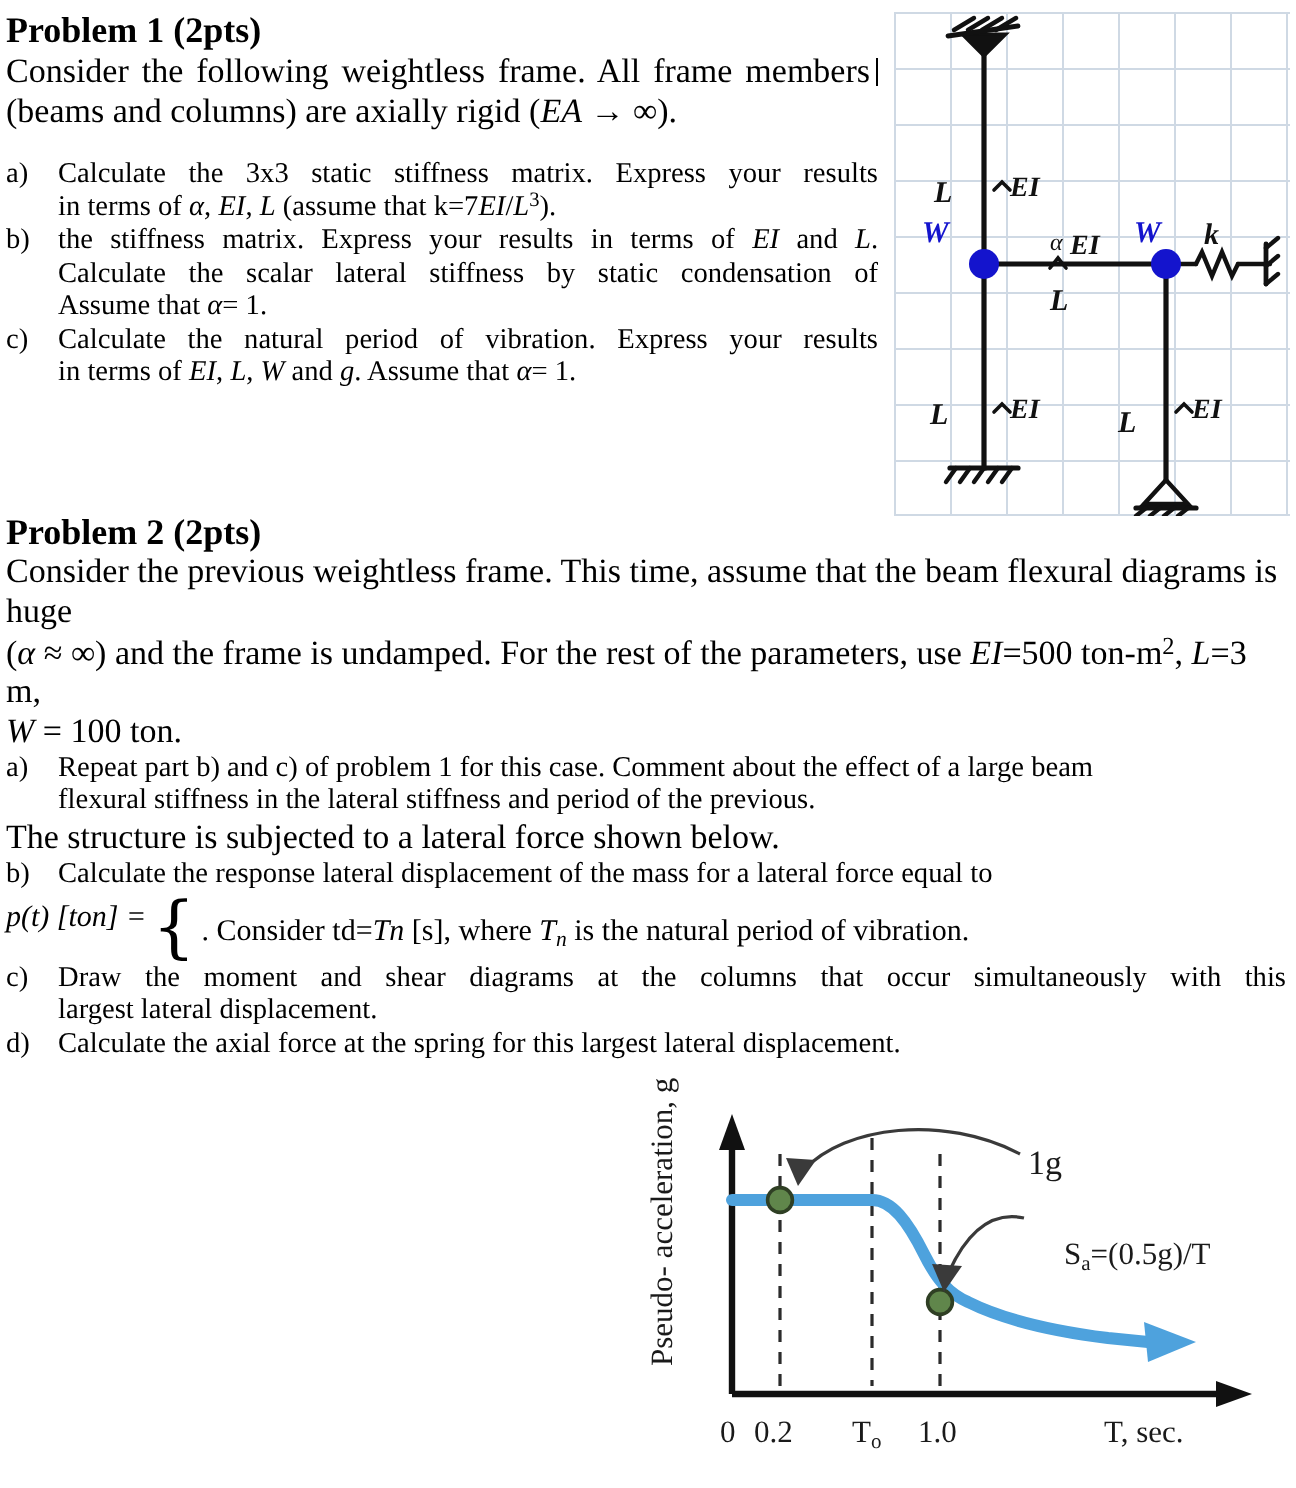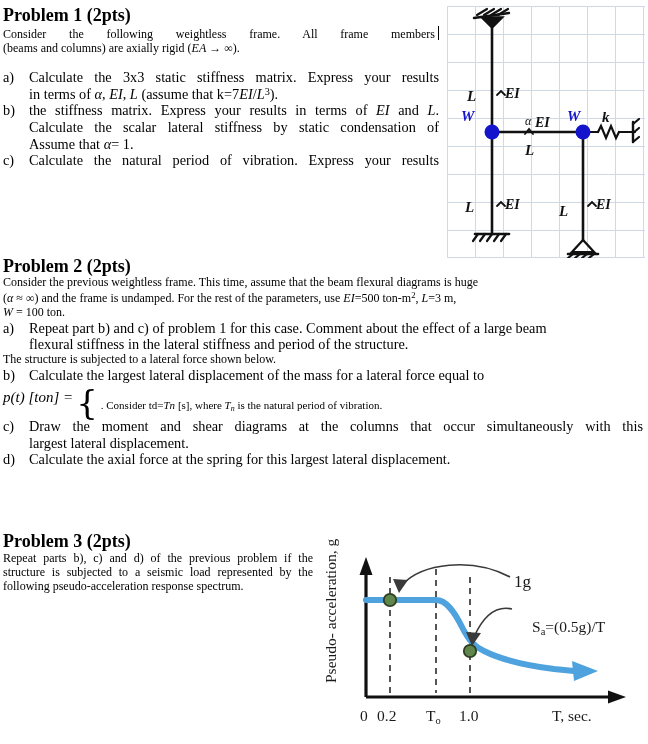--- a/index.html
+++ b/index.html
@@ -22,21 +22,21 @@
     height: 744px;
   }
 
   
   .ptitle {
     font-weight: bold;
     font-size: 18px;
     line-height: 1.12;
   }
   .body-text {
-    font-size: 12px;
+    font-size: 17px;
     line-height: 1.16;
   }
   .just { text-align: justify; text-align-last: justify; }
   .just-normal { text-align: justify; }
   i, .it { }
   .sub { font-size: 0.72em; vertical-align: -0.28em; }
   .sup { font-size: 0.72em; vertical-align: 0.42em; }
 
   
   .item {
@@ -111,21 +111,21 @@
     font-family: "DejaVu Serif", serif;
   }
   .cases {
     display: inline-block;
     font-style: italic;
     font-size: 14px;
     line-height: 1.25;
     text-align: center;
   }
   .eqn-tail {
-    font-size: 11px;
+    font-size: 15px;
     margin-left: 2px;
     align-self: flex-end;
     padding-bottom: 3px;
   }
 
   
   #p3 {
     position: absolute;
     left: 3px; top: 531px;
     width: 310px;
@@ -169,20 +169,21 @@
           <div class="just">the stiffness matrix. Express your results in terms of <i>EI</i> and <i>L</i>.</div>
           <div class="just">Calculate the scalar lateral stiffness by static condensation of</div>
           <div>Assume that <i>α</i>= 1.</div>
         </div>
       </div>
 
       <div class="item">
         <div class="marker">c)</div>
         <div class="txt">
           <div class="just">Calculate the natural period of vibration. Express your results</div>
+          <div>in terms of <i>EI</i>, <i>L</i>, <i>W</i> and <i>g</i>. Assume that <i>α</i>= 1.</div>
         </div>
       </div>
 
     </div>
   </div>
 
   <div id="frame-fig">
     <svg id="frame-grid" viewBox="0 0 198 252" width="198" height="252">
 
       <g stroke="#cfd9e4" stroke-width="1">
@@ -290,29 +291,29 @@
       <div>(<i>α</i> ≈ ∞) and the frame is undamped. For the rest of the parameters, use <i>EI</i>=500 ton-m<span class="sup">2</span>, <i>L</i>=3 m,</div>
       <div><i>W</i> = 100 ton.</div>
     </div>
 
     <div id="p2-list">
 
       <div class="item">
         <div class="marker">a)</div>
         <div class="txt">
           <div>Repeat part b) and c) of problem 1 for this case. Comment about the effect of a large beam</div>
-          <div>flexural stiffness in the lateral stiffness and period of the structure.</div>
+          <div>flexural stiffness in the lateral stiffness and period of the previous.</div>
         </div>
       </div>
 
       <div class="body-text">The structure is subjected to a lateral force shown below.</div>
 
       <div class="item">
         <div class="marker">b)</div>
-        <div class="txt">Calculate the largest lateral displacement of the mass for a lateral force equal to</div>
+        <div class="txt">Calculate the response lateral displacement of the mass for a lateral force equal to</div>
       </div>
 
       <div id="eqn-row">
         <span class="eqn-lhs">p(t) [ton] =</span>
         <span class="brace">{</span>
         <span class="eqn-tail">. Consider td=<i>Tn</i> [s], where <i>T</i><span class="sub"><i>n</i></span> is the natural period of vibration.</span>
       </div>
 
       <div class="item" style="margin-top:2px">
         <div class="marker">c)</div>
@@ -323,24 +324,20 @@
       </div>
 
       <div class="item">
         <div class="marker">d)</div>
         <div class="txt">Calculate the axial force at the spring for this largest lateral displacement.</div>
       </div>
 
     </div>
   </div>
 
-  <div id="p3">
-    <div class="ptitle">Problem 3 (2pts)</div>
-    <div id="p3-body" class="body-text just-normal" style="text-align:justify;text-align-last:left">Repeat parts b), c) and d) of the previous problem if the structure is subjected to a seismic load represented by the following pseudo-acceleration response spectrum.</div>
-  </div>
 
   <div id="spectrum">
     <svg viewBox="0 0 324 210" width="324" height="210">
 
       <text transform="translate(14,150) rotate(-90)" font-family="Liberation Serif, serif" font-size="15.5" fill="#1a1a1a">Pseudo- acceleration, g</text>
 
       <g>
 
         <line x1="44" y1="38" x2="44" y2="164" stroke="#111" stroke-width="3.2"></line>
         <path d="M44 24 L37.5 42 L50.5 42 Z" fill="#111"></path>

